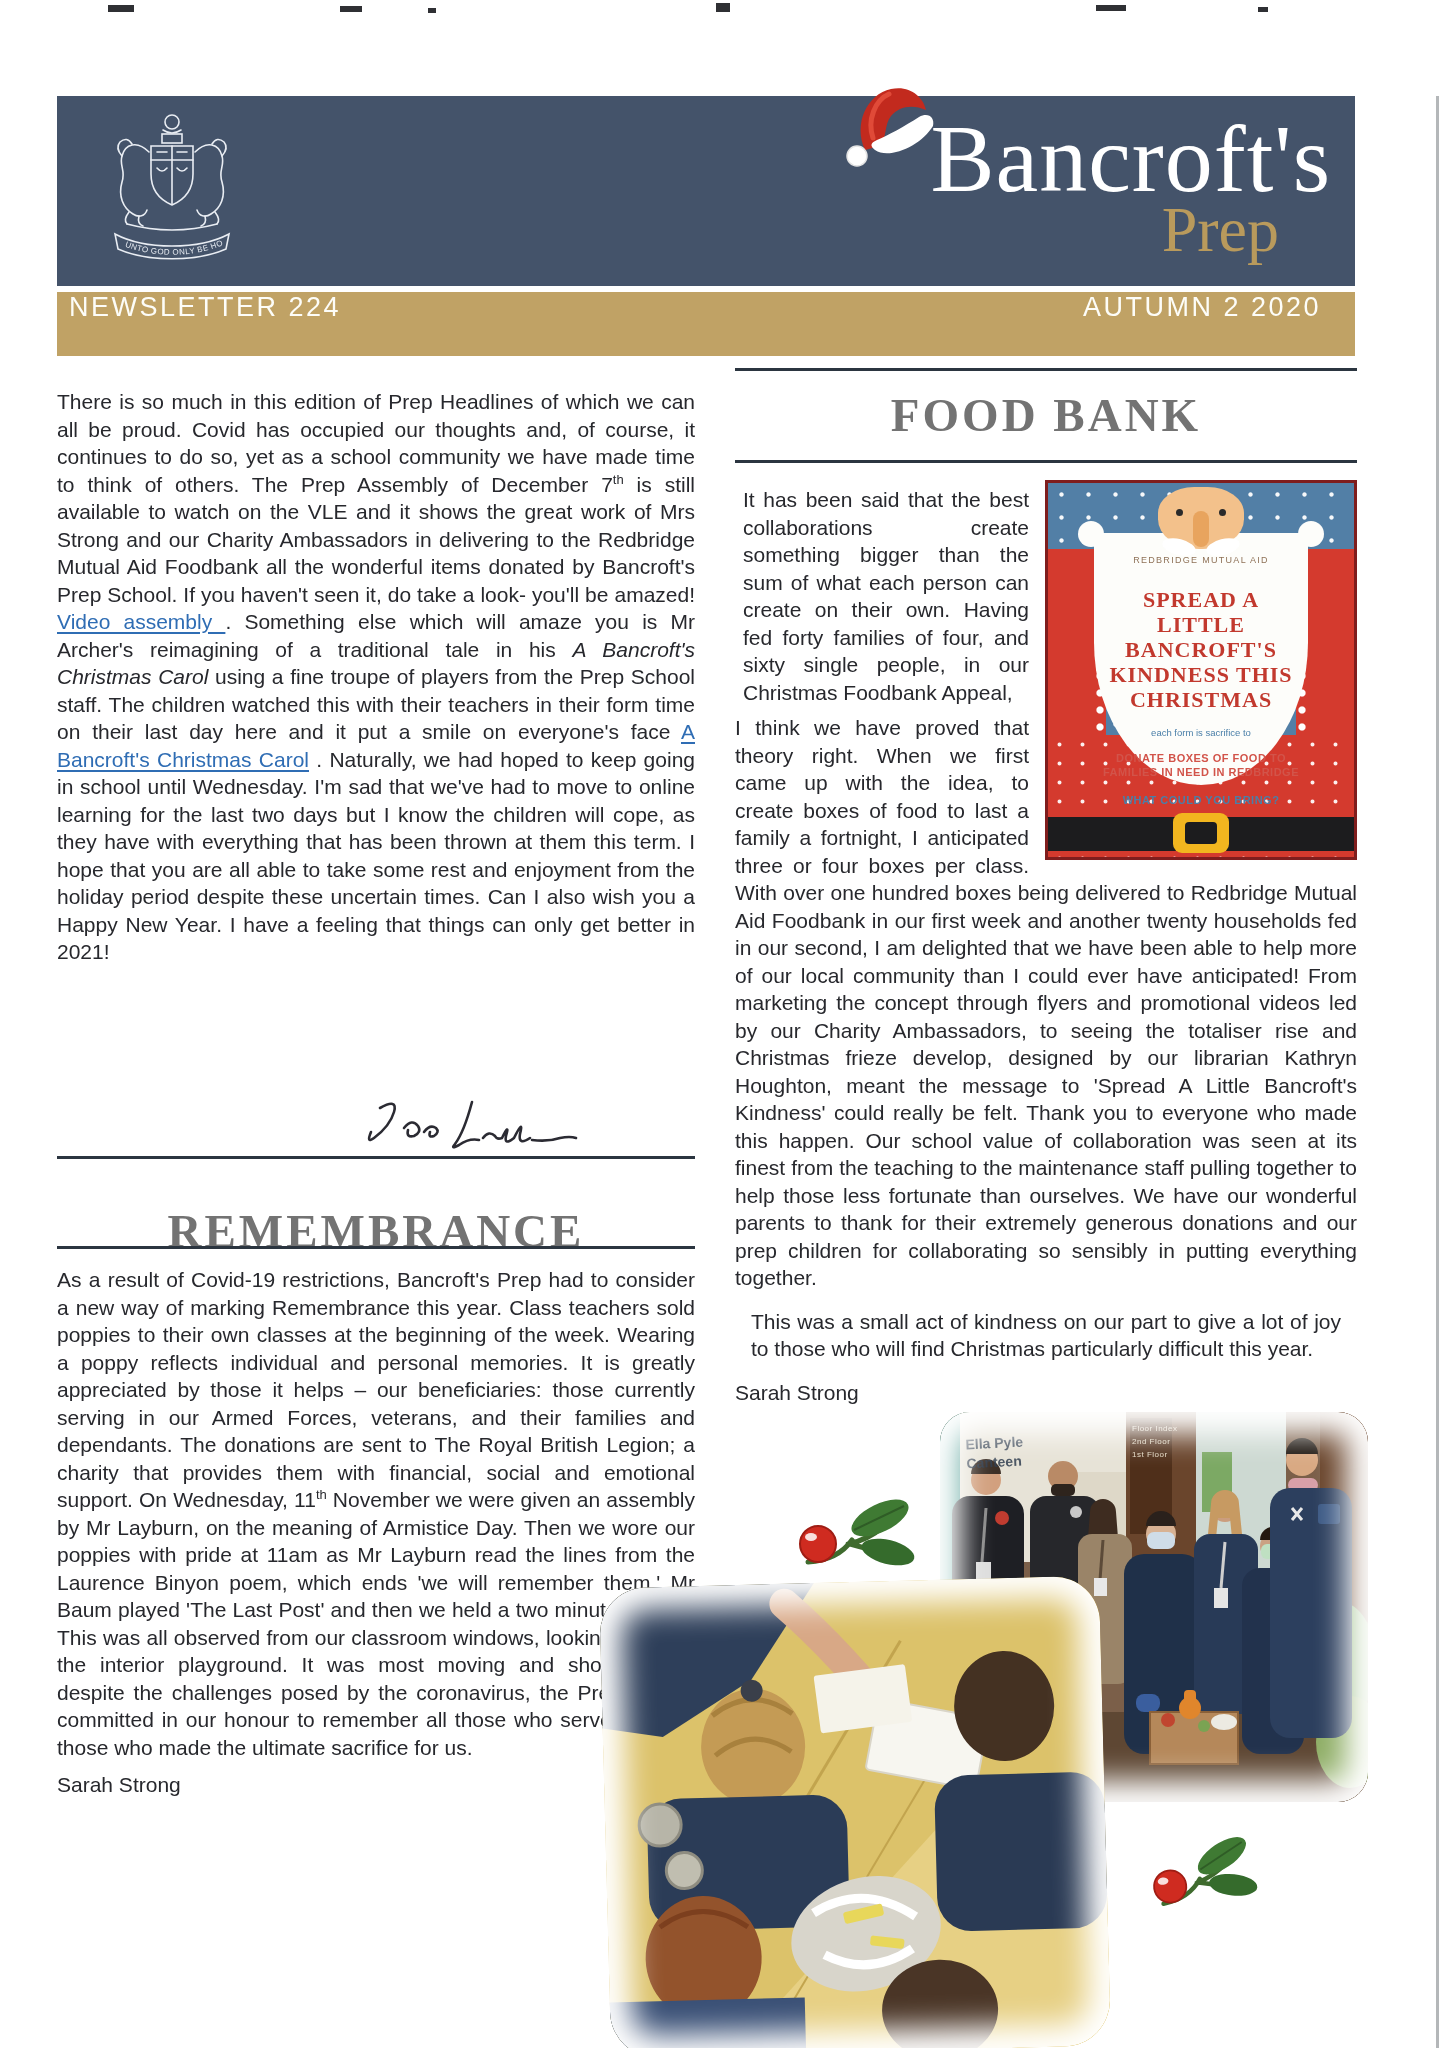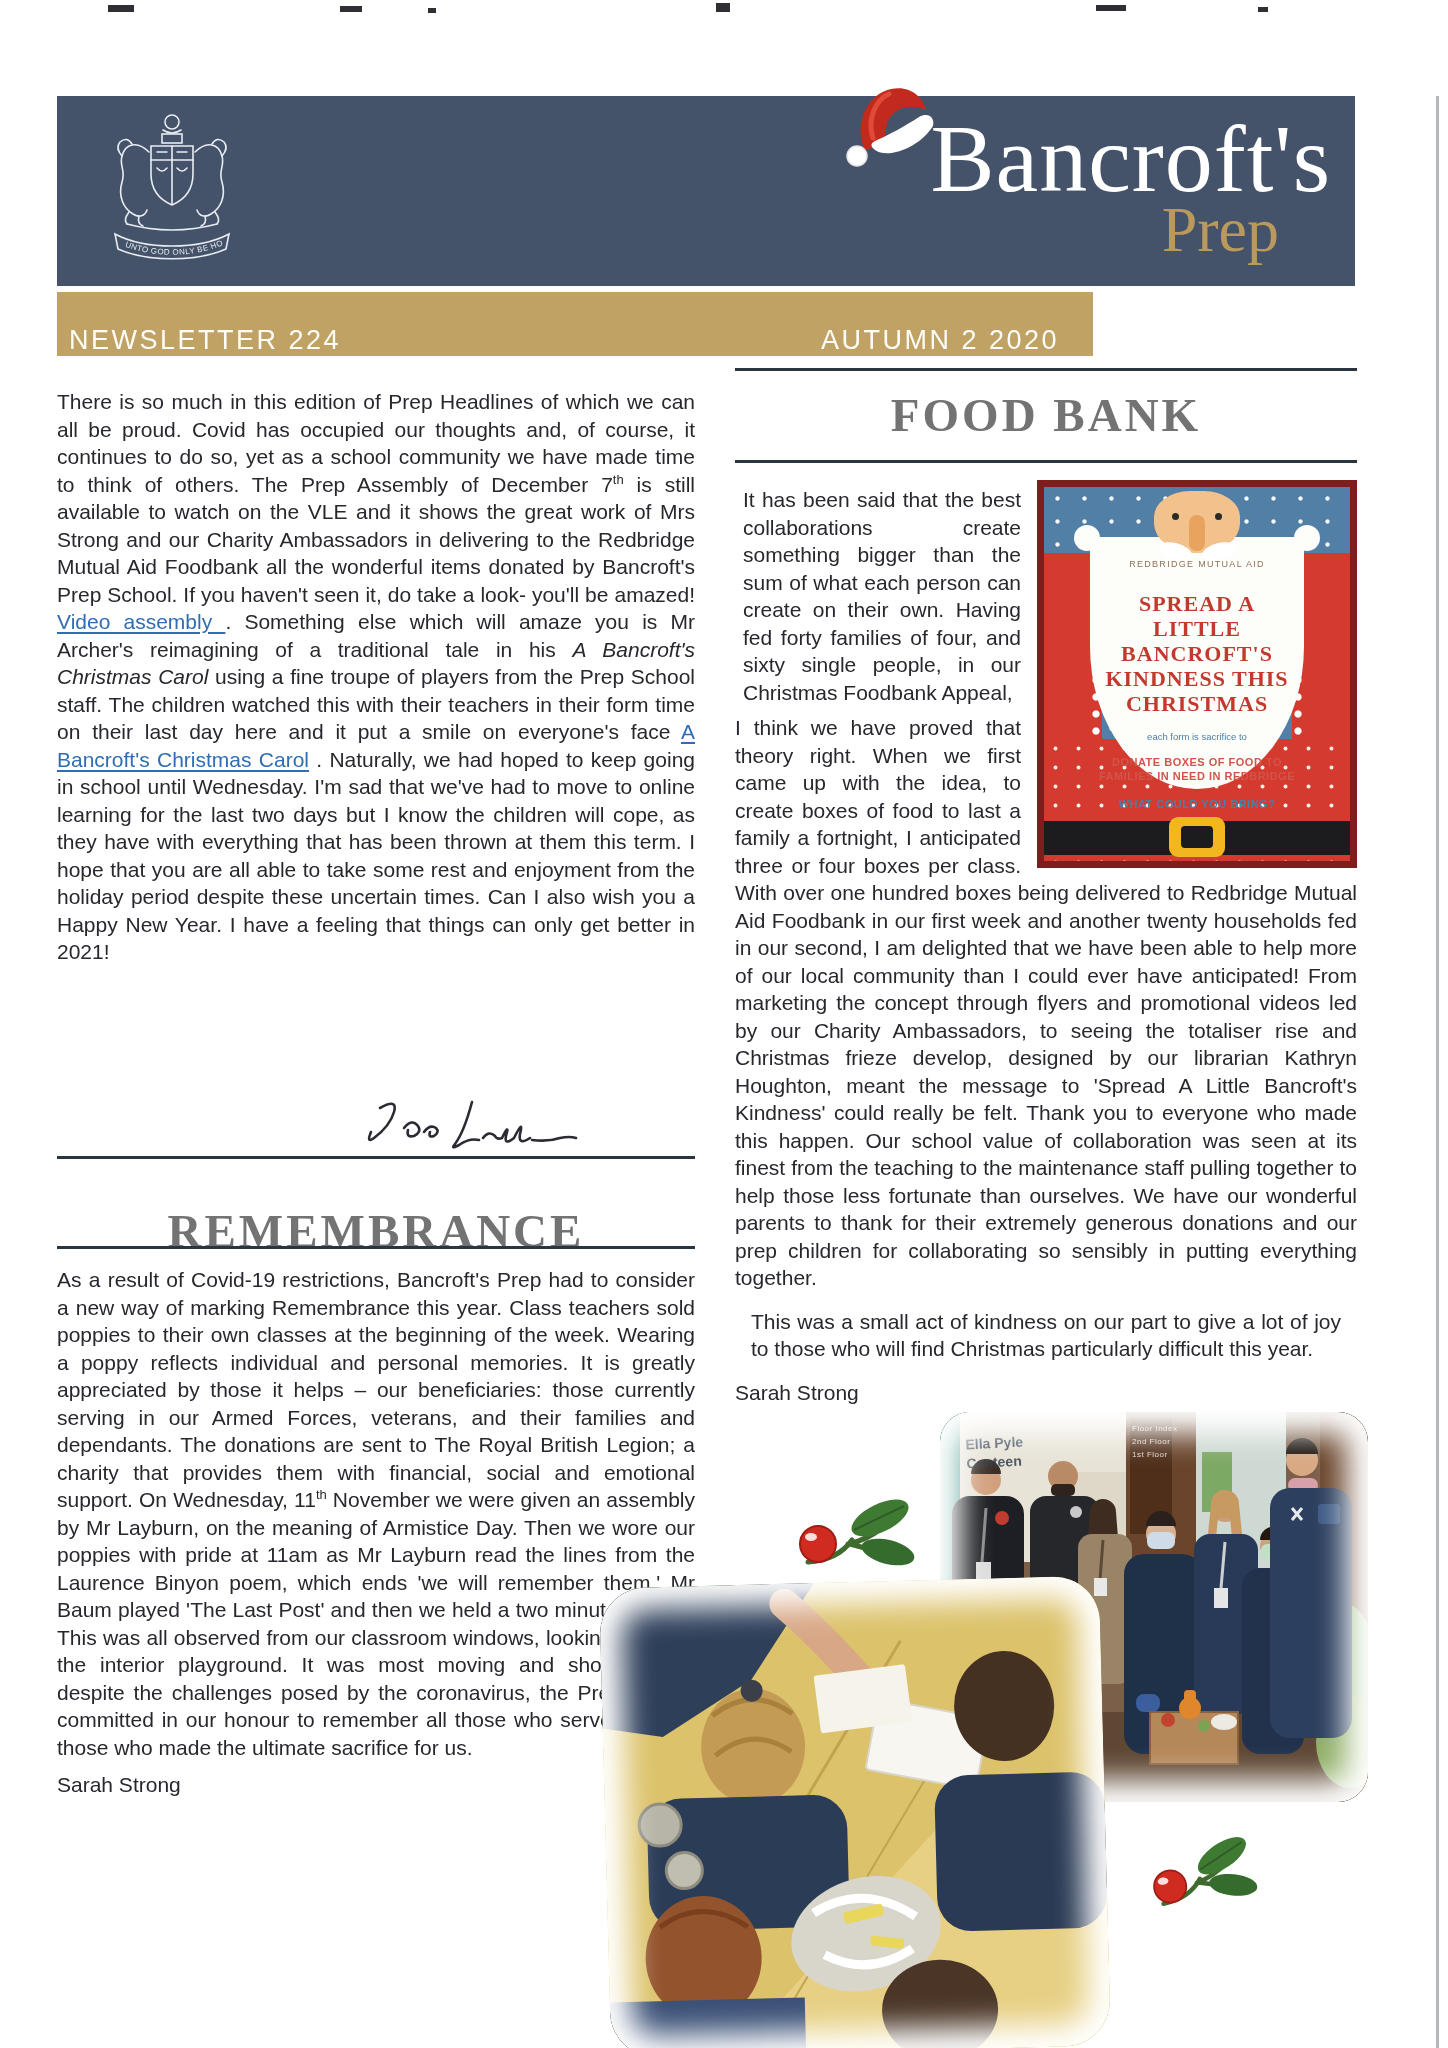--- a/index.html
+++ b/index.html
@@ -14,22 +14,22 @@
 
   
   .masthead { position:absolute; left:57px; top:96px; width:1298px; height:190px; background:#44536a; }
   .crest { position:absolute; left:36px; top:12px; }
   .logo-wrap { position:absolute; right:24px; top:14px; text-align:right; }
   .logo-name { font-family:"Liberation Serif","DejaVu Serif",serif; font-size:96px; line-height:98px; color:#ffffff; letter-spacing:1px; }
   .logo-sub  { font-family:"Liberation Serif","DejaVu Serif",serif; font-size:64px; line-height:64px; color:#b99a5c; margin-top:-10px; padding-right:52px; }
   .santa-hat { position:absolute; left:788px; top:-16px; }
 
   
-  .issue-bar { position:absolute; left:57px; top:292px; width:1036px; height:64px; background:#c0a265;
-    display:flex; justify-content:space-between; align-items:flex-end; color:#fdfdf8;
+  .issue-bar { position:absolute; left:57px; top:292px; width:1298px; height:64px; background:#c0a265;
+    display:flex; justify-content:space-between; align-items:flex-start; color:#fdfdf8;
     font-size:27px; letter-spacing:2.5px; }
   .issue-bar .issue { padding-left:12px; }
   .issue-bar .term  { padding-right:34px; }
 
   
   .bodytext { font-size:21px; line-height:27.5px; text-align:justify; color:#27282d; }
   .bodytext .sup, .sup { font-size:0.62em; vertical-align:super; line-height:0; }
   .it { font-style:italic; }
   .inline-link { color:#2f6db4; text-decoration:underline; text-underline-offset:3px; cursor:pointer; }
   .byline { text-align:left; margin-top:10px; }
@@ -46,21 +46,21 @@
   #rule-l2 { left:57px; top:1246px; }
   #remembrance-block { position:absolute; left:57px; top:1266px; width:638px; }
 
   #rule-r1 { left:735px; top:368px; width:622px; }
   #foodbank-title { left:735px; top:388px; width:622px; }
   #rule-r2 { left:735px; top:460px; width:622px; }
   #foodbank-block { position:absolute; left:735px; top:478px; width:622px; }
 
   
   .poster { float:right; width:306px; height:374px; margin:2px 0 10px 16px; position:relative;
-    overflow:hidden; border:7px solid #7f1d1d; background:#527fa6; }
+    overflow:hidden; border:3px solid #7f1d1d; background:#527fa6; }
   .snow { background-image: radial-gradient(circle, rgba(255,255,255,.95) 1.7px, rgba(255,255,255,0) 2.6px); background-size: 27px 23px; }
   .poster-sky { position:absolute; inset:0; }
   .poster-coat { position:absolute; top:66px; bottom:0; width:58px; background:#d43a2e; }
   .poster-coat.left { left:0; } .poster-coat.right { right:0; }
   .poster-coat .trim { position:absolute; top:0; bottom:0; width:12px;
     background-image: radial-gradient(circle at 6px 8px, #fff 3px, rgba(255,255,255,0) 4.2px);
     background-size:12px 17px; }
   .poster-coat.left .trim { right:0; } .poster-coat.right .trim { left:0; }
   .poster-bottom { position:absolute; left:0; right:0; top:252px; bottom:0; background:#d43a2e;
     background-image: radial-gradient(circle, rgba(255,255,255,.92) 1.5px, rgba(255,255,255,0) 2.4px); background-size:23px 19px; }

